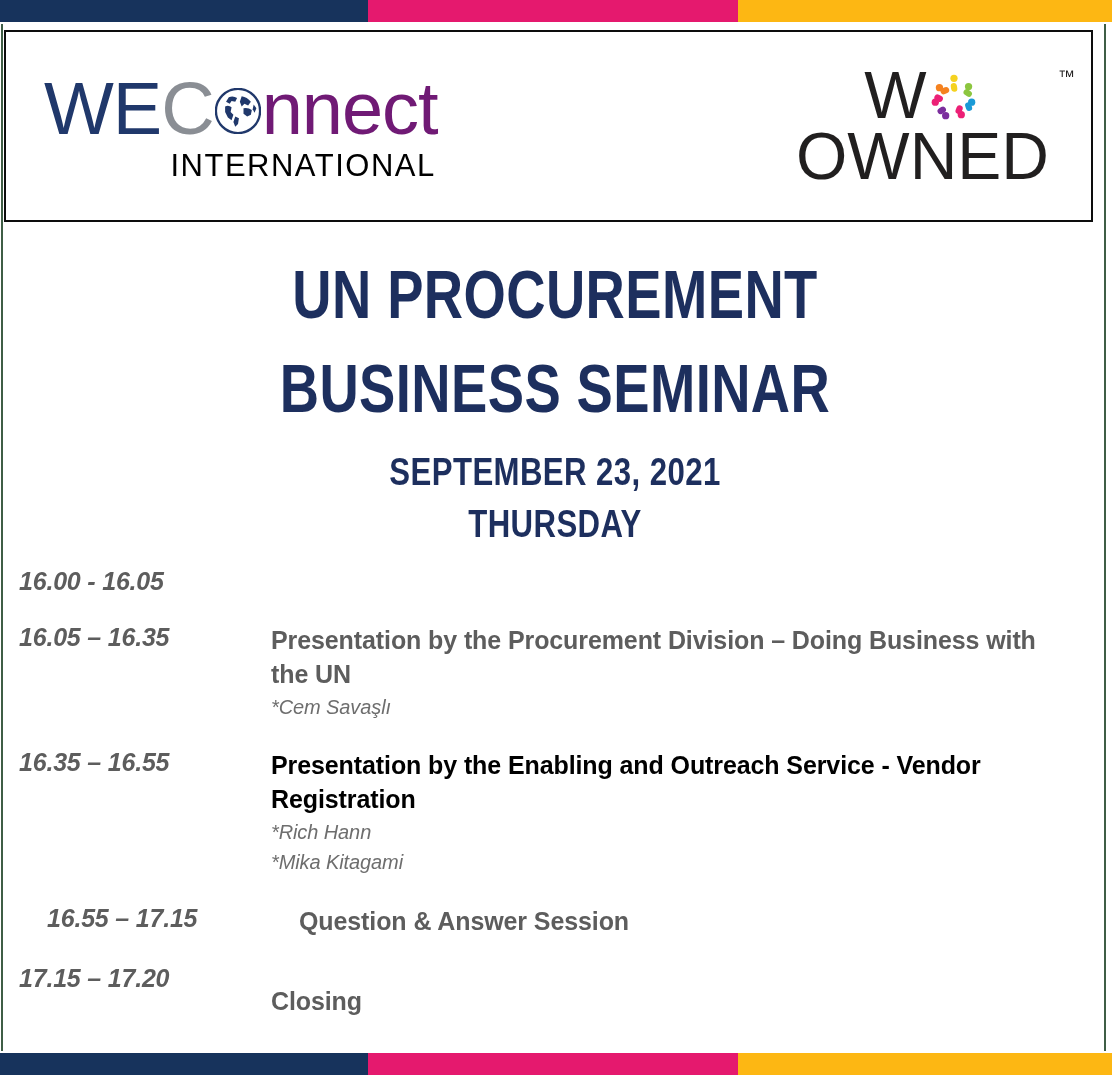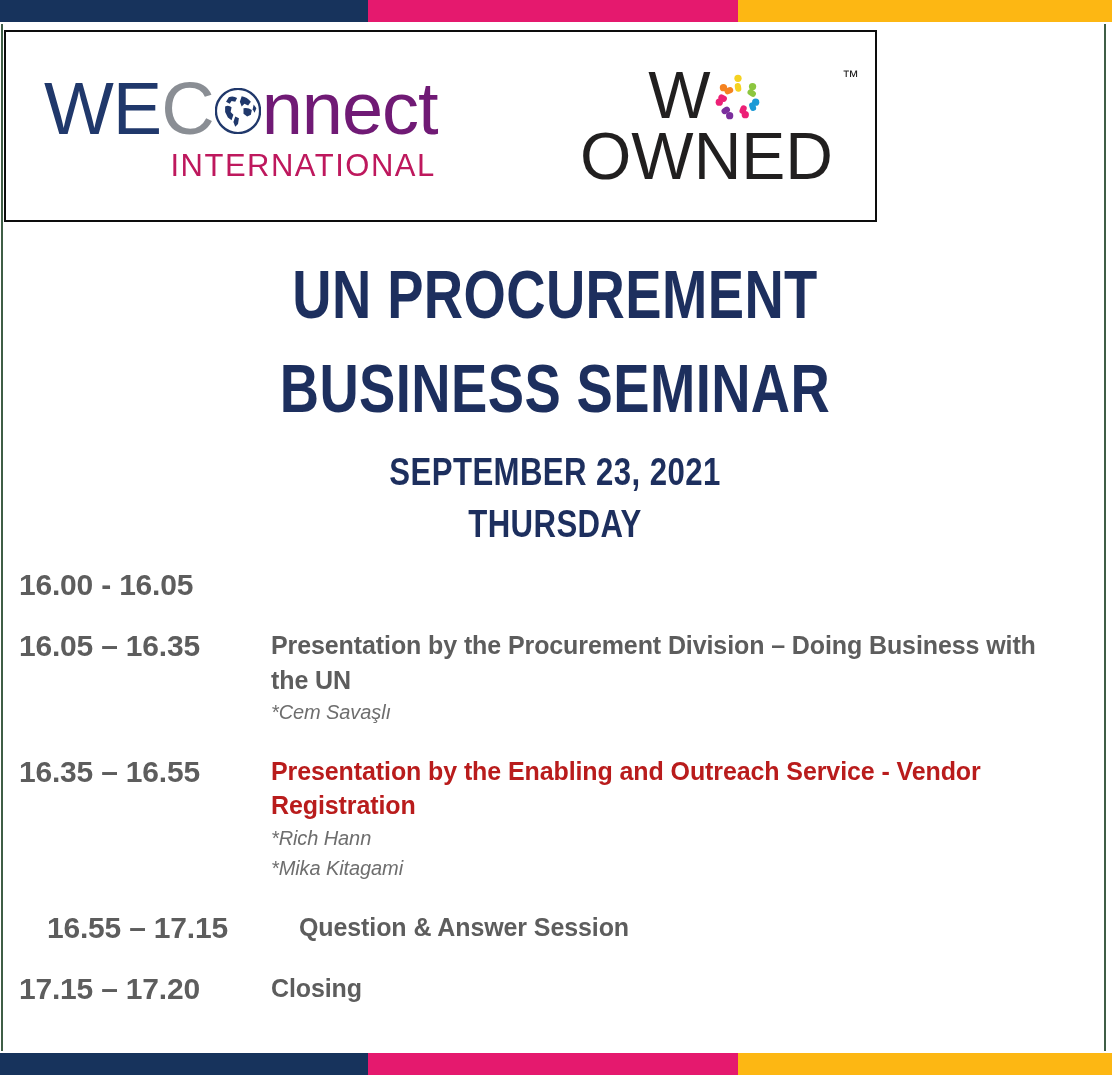--- a/index.html
+++ b/index.html
@@ -41,21 +41,21 @@
     border-right: 2px solid #3f5e46;
     box-sizing: border-box;
     pointer-events: none;
   }
 
   
   .logo-box {
     position: absolute;
     left: 4px;
     top: 30px;
-    width: 873px;
+    width: 1089px;
     height: 192px;
     border: 2px solid #0d0d0d;
     box-sizing: border-box;
     background: #ffffff;
     display: flex;
     align-items: center;
     justify-content: space-between;
   }
 
   
@@ -86,21 +86,21 @@
     width: 46px;
     height: 46px;
     position: relative;
     margin: 0 1px -2px 1px;
   }
   .wec-nnect {
     color: #701a75;
     font-family: "Liberation Sans", sans-serif;
   }
   .wec-row2 {
-    color: #be185d;
+    color: #000000;
     font-size: 31px;
     font-weight: 400;
     letter-spacing: 1.5px;
     margin-top: 4px;
     margin-right: 2px;
   }
 
   
   .womenowned {
     margin-right: 42px;
@@ -178,23 +178,24 @@
     display: flex;
     align-items: flex-start;
     margin-bottom: 26px;
   }
   .agenda-row:last-child { margin-bottom: 0; }
   .ag-time {
     width: 252px;
     flex: 0 0 252px;
     color: #5d5d5d;
     font-weight: 700;
-    font-size: 30px;
+    font-size: 25px;
     line-height: 1.18;
     letter-spacing: -0.2px;
+    font-style: italic;
   }
   .ag-body { flex: 1 1 auto; }
   .ag-title {
     color: #5d5d5d;
     font-weight: 700;
     font-size: 25px;
     line-height: 1.38;
     letter-spacing: -0.1px;
   }
   .ag-speaker {
@@ -288,37 +289,37 @@
     <div class="ag-time" style="color: rgb(93, 93, 93);">16.05 – 16.35</div>
     <div class="ag-body">
       <div class="ag-title" style="color: rgb(93, 93, 93);">Presentation by the Procurement Division – Doing Business with the UN</div>
       <div class="ag-speaker">*Cem Savaşlı</div>
     </div>
   </div>
 
   <div class="agenda-row">
     <div class="ag-time" style="color: rgb(93, 93, 93);">16.35 – 16.55</div>
     <div class="ag-body">
-      <div class="ag-title" style="color: #b91c1c;">Presentation by the Enabling and Outreach Service - Vendor Registration</div>
+      <div class="ag-title" style="color: #000000;">Presentation by the Enabling and Outreach Service - Vendor Registration</div>
       <div class="ag-speaker">*Rich Hann</div>
       <div class="ag-speaker">*Mika Kitagami</div>
     </div>
   </div>
 
   <div class="agenda-row">
     <div class="ag-time" style="color: rgb(93, 93, 93); margin-left: 28px;">16.55 – 17.15</div>
     <div class="ag-body">
       <div class="ag-title" style="color: rgb(93, 93, 93);">Question &amp; Answer Session</div>
     </div>
   </div>
 
   <div class="agenda-row">
     <div class="ag-time" style="color: rgb(93, 93, 93);">17.15 – 17.20</div>
     <div class="ag-body">
-      <div class="ag-title" style="color: rgb(93, 93, 93);">Closing</div>
+      <div class="ag-title" style="color: rgb(93, 93, 93); margin-top: 20px;">Closing</div>
     </div>
   </div>
 
 </div>
 
 <div class="colorbar bottom">
   <div class="cb-seg cb-navy" style="background: rgb(23, 51, 92);"></div>
   <div class="cb-seg cb-pink" style="background: rgb(229, 25, 110);"></div>
   <div class="cb-seg cb-amber" style="background: rgb(253, 183, 19);"></div>
 </div>

